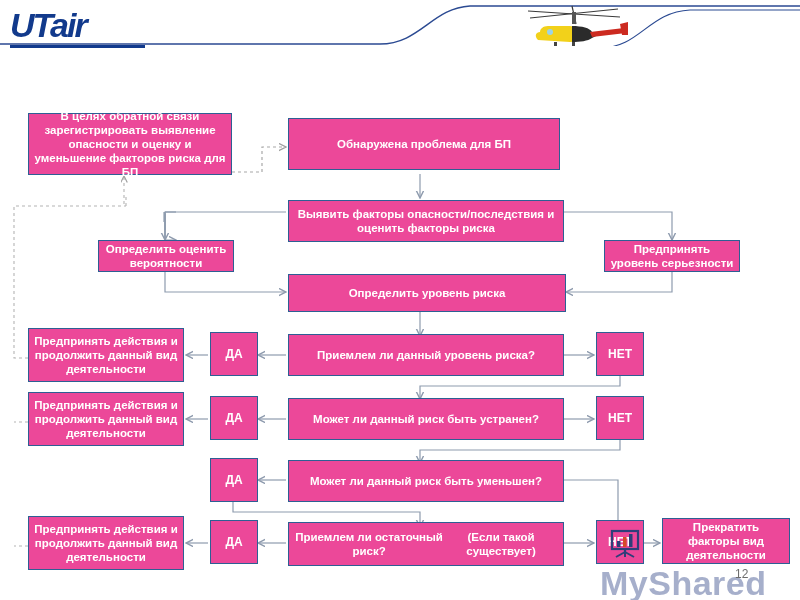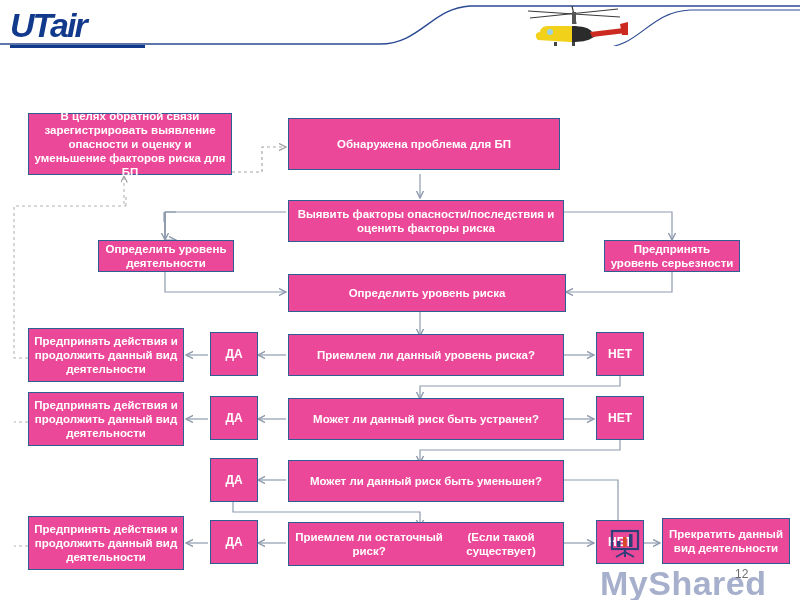--- a/index.html
+++ b/index.html
@@ -184,21 +184,21 @@
       <path d="M124,180 L124,176" marker-end="url(#ahd)"></path>
     </g>
   </svg>
 
   <div class="box" style="left:28px; top:113px; width:204px; height:62px;">В целях обратной связи зарегистрировать выявление опасности и оценку и уменьшение факторов риска для БП</div>
 
   <div class="box" style="left:288px; top:118px; width:272px; height:52px;">Обнаружена проблема для БП</div>
 
   <div class="box" style="left:288px; top:200px; width:276px; height:42px;">Выявить факторы опасности/последствия и оценить факторы риска</div>
 
-  <div class="box" style="left:98px; top:240px; width:136px; height:32px;">Определить уровень деятельности</div>
+  <div class="box" style="left:98px; top:240px; width:136px; height:32px;">Определить оценить вероятности</div>
 
   <div class="box" style="left:604px; top:240px; width:136px; height:32px;">Предпринять уровень серьезности</div>
 
   <div class="box" style="left:288px; top:274px; width:278px; height:38px;">Определить уровень риска</div>
 
   <div class="box" style="left:28px; top:328px; width:156px; height:54px;">Предпринять действия и продолжить данный вид деятельности</div>
   <div class="box yn" style="left:210px; top:332px; width:48px; height:44px;">ДА</div>
   <div class="box" style="left:288px; top:334px; width:276px; height:42px;">Приемлем ли данный уровень риска?</div>
   <div class="box yn" style="left:596px; top:332px; width:48px; height:44px;">НЕТ</div>
 
@@ -211,21 +211,21 @@
   <div class="box" style="left:288px; top:460px; width:276px; height:42px;">Может ли данный риск быть уменьшен?</div>
 
   <div class="box" style="left:28px; top:516px; width:156px; height:54px;">Предпринять действия и продолжить данный вид деятельности</div>
   <div class="box yn" style="left:210px; top:520px; width:48px; height:44px;">ДА</div>
   <div class="box" style="left:288px; top:522px; width:276px; height:44px;">
     <span>Приемлем ли остаточный риск?</span>
       <br>
     <span>(Если такой существует)</span>
   </div>
   <div class="box yn" style="left:596px; top:520px; width:48px; height:44px;">НЕТ</div>
-  <div class="box" style="left:662px; top:518px; width:128px; height:46px;">Прекратить данный вид деятельности</div>
+  <div class="box" style="left:662px; top:518px; width:128px; height:46px;">Прекратить факторы вид деятельности</div>
 
   <svg class="wm-icon" viewBox="0 0 34 30">
     <rect x="2" y="3" width="26" height="18" fill="none" stroke="#2e3f7a" stroke-width="2.2"></rect>
     <rect x="7" y="13" width="3.5" height="6" fill="#2e3f7a"></rect>
     <rect x="13" y="9" width="3.5" height="10" fill="#d64a28"></rect>
     <rect x="19" y="6" width="3.5" height="13" fill="#2e3f7a"></rect>
     <line x1="15" y1="21" x2="15" y2="24" stroke="#2e3f7a" stroke-width="2.2"></line>
     <line x1="15" y1="24" x2="6" y2="29" stroke="#2e3f7a" stroke-width="2"></line>
     <line x1="15" y1="24" x2="15" y2="29" stroke="#2e3f7a" stroke-width="2"></line>
     <line x1="15" y1="24" x2="24" y2="29" stroke="#2e3f7a" stroke-width="2"></line>

